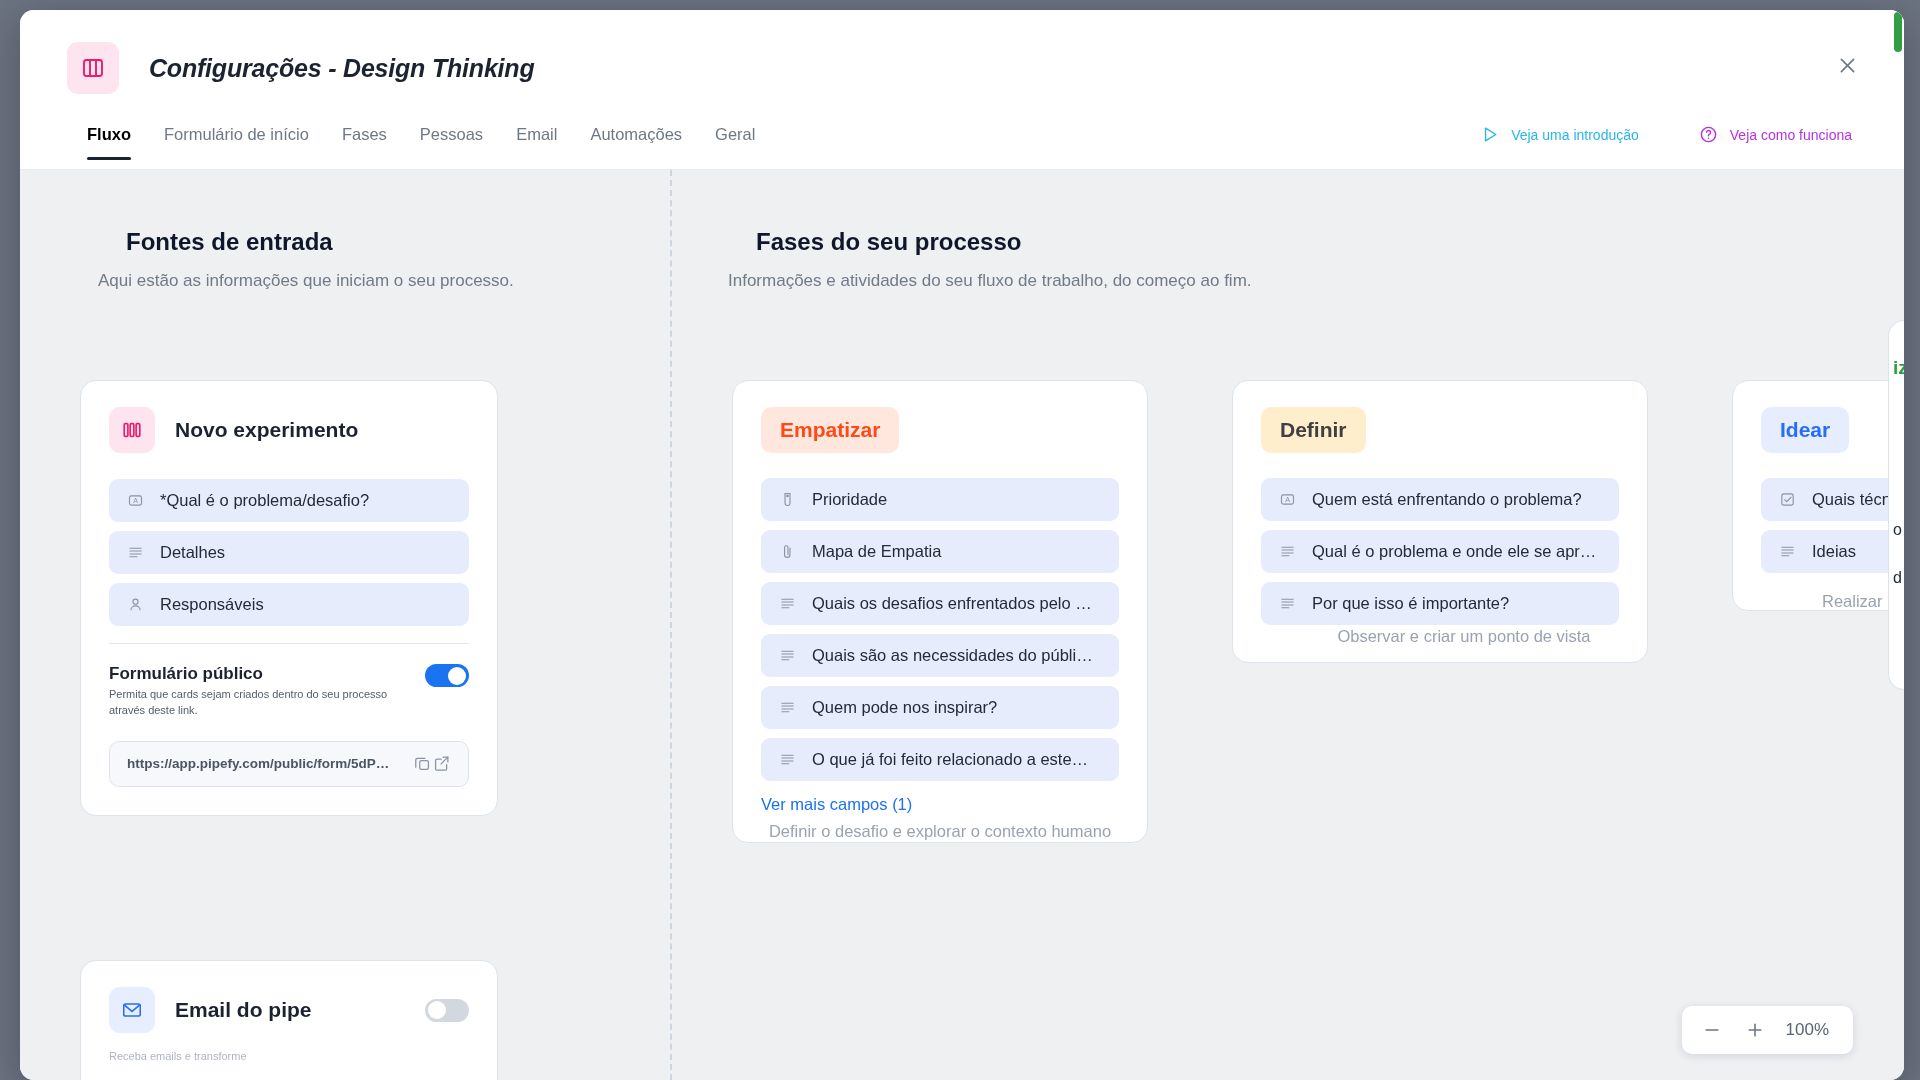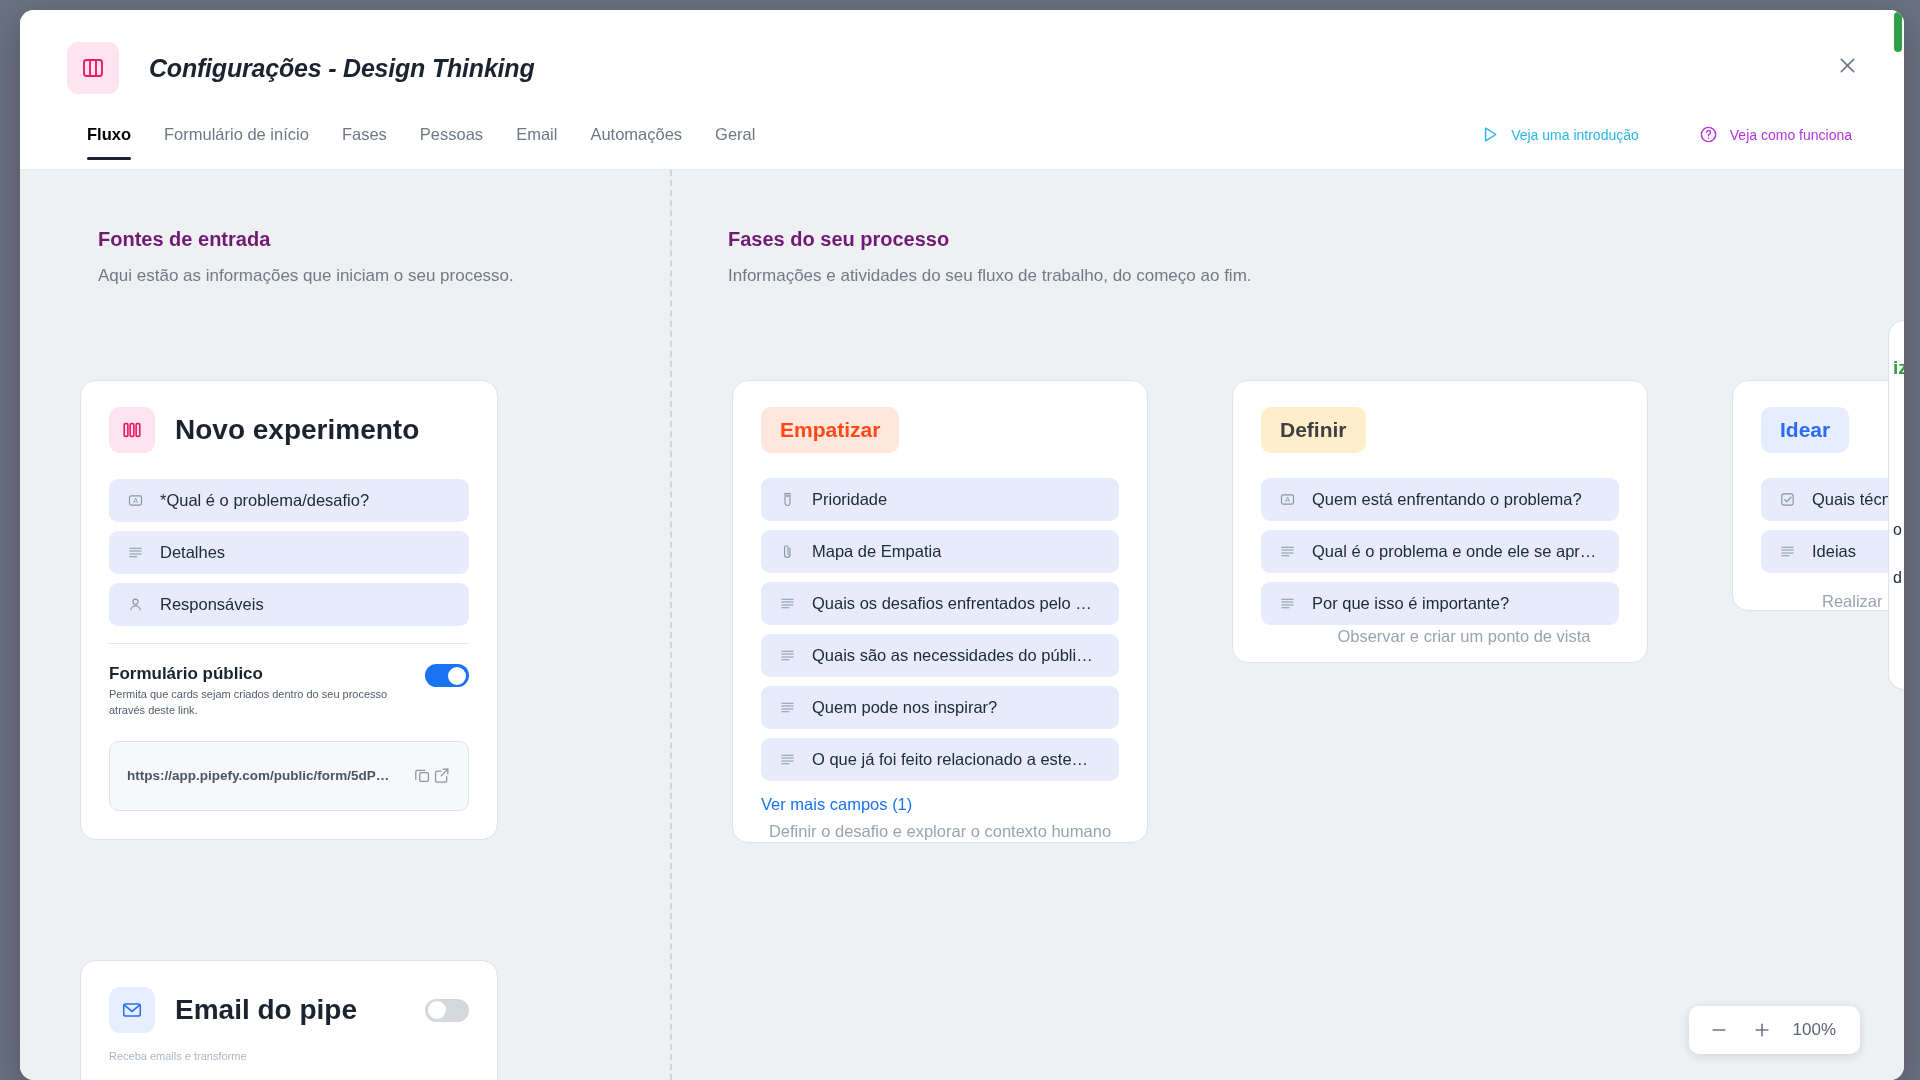--- a/index.html
+++ b/index.html
@@ -65,38 +65,38 @@
     background: #eef0f2;
     overflow: hidden;
   }
   
   #divider {
     position: absolute; left: 650px; top: 0px; bottom: 0;
     border-left: 2px dashed #cdd5de;
   }
   
   .sec { position: absolute; }
-  .sec-title { font-size: 20px; font-weight: bold; color: #701a75; margin-bottom: 15px; }
+  .sec-title { font-size: 24px; font-weight: bold; color: #0f172a; margin-bottom: 15px; margin-left: 28px; }
   .sec-sub { font-size: 17px; color: #717b88; }
   #sec-sources { left: 78px; top: 58px; }
   #sec-phases  { left: 708px; top: 58px; }
 
   
   .card {
     position: absolute;
     background: #fff;
     border: 1px solid #dbe4ee;
     border-radius: 16px;
     padding: 26px 28px 28px 28px;
   }
   .card-head { display: flex; align-items: center; gap: 20px; margin-bottom: 26px; }
   .card-icon { width: 46px; height: 46px; border-radius: 11px; display: flex; align-items: center; justify-content: center; flex: none; }
   .card-icon.pink { background: #fde4ee; }
   .card-icon.blue { background: #e7eeff; }
-  .card-title { font-size: 28px; font-weight: bold; color: #1c2330; }
+  .card-title { font-size: 21px; font-weight: bold; color: #1c2330; }
 
   .field {
     display: flex; align-items: center; gap: 15px;
     background: #e6ecfb;
     border-radius: 9px;
     height: 43px;
     padding: 0 16px;
     margin-bottom: 9px;
     font-size: 16.5px;
     color: #222b38;
@@ -116,21 +116,21 @@
   .toggle.off { background: #d3d8df; }
   .toggle .knob { position: absolute; top: 2.5px; width: 18px; height: 18px; border-radius: 50%; background: #fff; }
   .toggle.on  .knob { right: 3px; }
   .toggle.off .knob { left: 3px; }
 
   .link-box {
     margin-top: 22px;
     border: 1px solid #dde3ea;
     background: #f6f8fb;
     border-radius: 10px;
-    height: 70px;
+    height: 46px;
     display: flex; align-items: center; 
     padding: 0 17px;
   }
   .link-url { flex: 1; font-size: 13.5px; font-weight: bold; color: #4b5563; white-space: nowrap; overflow: hidden; text-overflow: ellipsis; }
   .link-ic { color: #8a94a3; cursor: pointer; display: flex; }
 
   
   .phase-badge {
     display: inline-block;
     border-radius: 10px;
@@ -144,21 +144,21 @@
     font-size: 16.5px;
     color: #99a3b0;
     line-height: 1.4;
   }
 
   
   #connectors { position: absolute; inset: 0; pointer-events: none; }
 
   
   #zoom-ctl {
-    position: absolute; right: 44px; bottom: 26px;
+    position: absolute; right: 51px; bottom: 26px;
     height: 48px; background: #fff; border-radius: 10px;
     display: flex; align-items: center; gap: 3px; padding: 0 10px;
     box-shadow: 0 2px 10px rgba(25,40,70,.13);
   }
   .zbtn { width: 40px; height: 38px; display: flex; align-items: center; justify-content: center; color: #6b7785; font-size: 24px; cursor: pointer; border-radius: 7px; }
   #zoom-level { font-size: 17px; color: #5a6573; padding: 0 14px 0 8px; }
 
   
   #sliver {
     position: absolute; right: 0; top: 150px;

